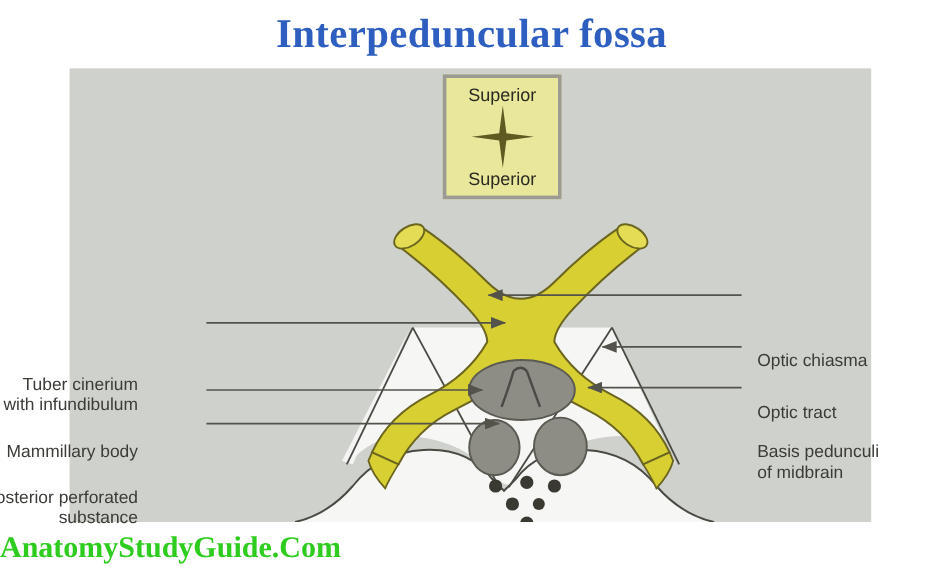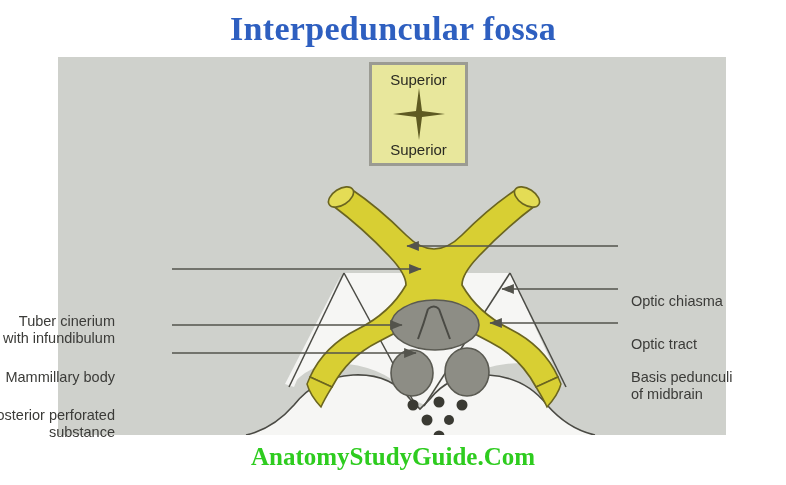--- a/index.html
+++ b/index.html
@@ -96,21 +96,21 @@
   #label-optic-chiasma       { left: 573px; top: 236px; width: 200px; }
   #label-optic-tract         { left: 573px; top: 279px; width: 200px; }
   #label-basis-pedunculi     { left: 573px; top: 312px; width: 200px; }
 
   
   #footer-watermark {
     position: absolute;
     left: 0;
     top: 443px;
     width: 786px;
-    text-align: center;
+    text-align: left;
     font-family: "Liberation Serif", serif;
     font-weight: bold;
     font-size: 25px;
     color: #2ecc1f;
     white-space: nowrap;
   }
 </style>
 </head>
 <body>
 

